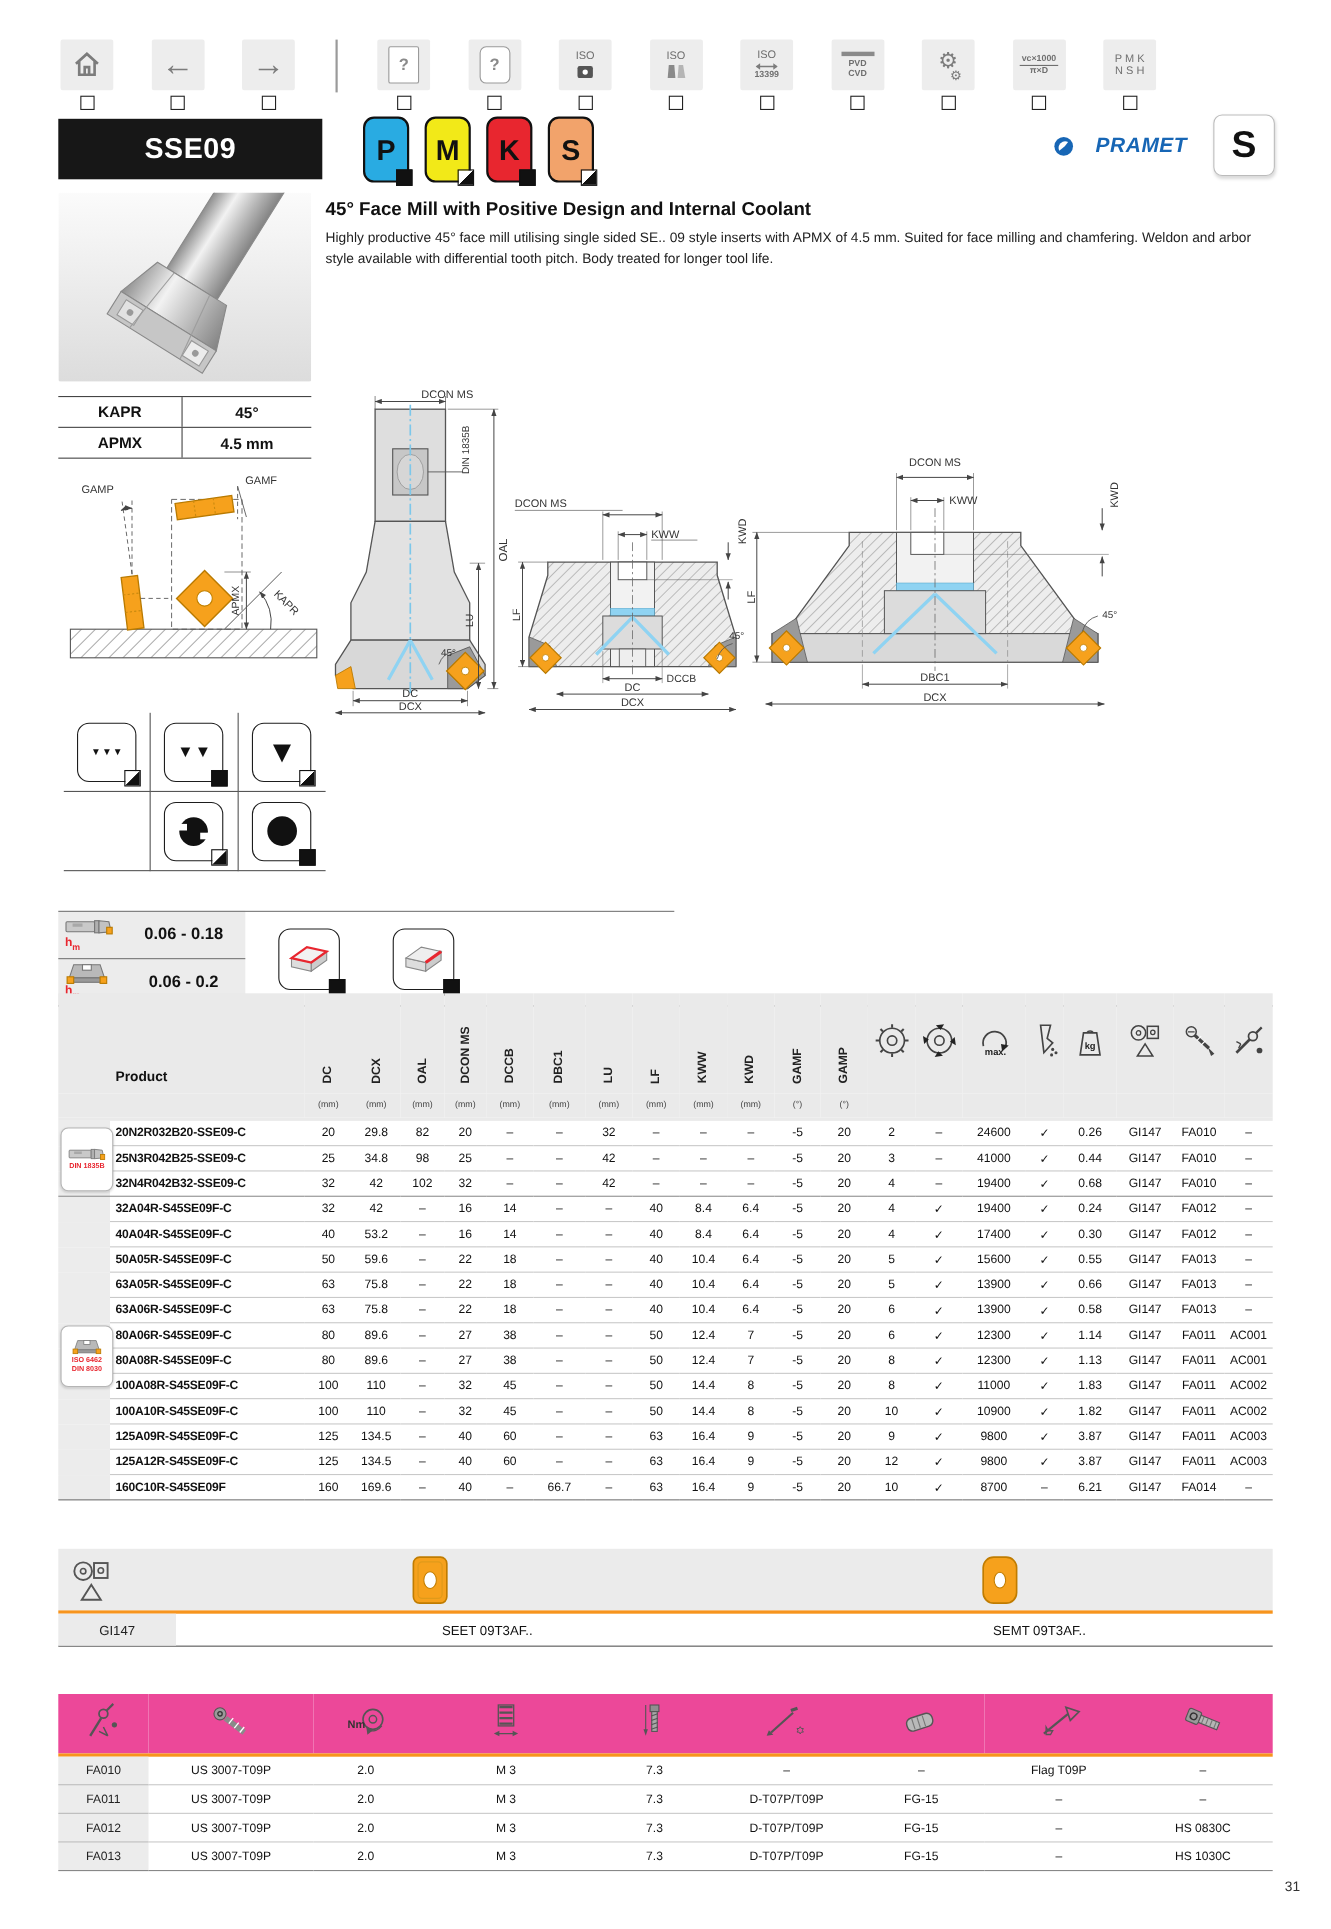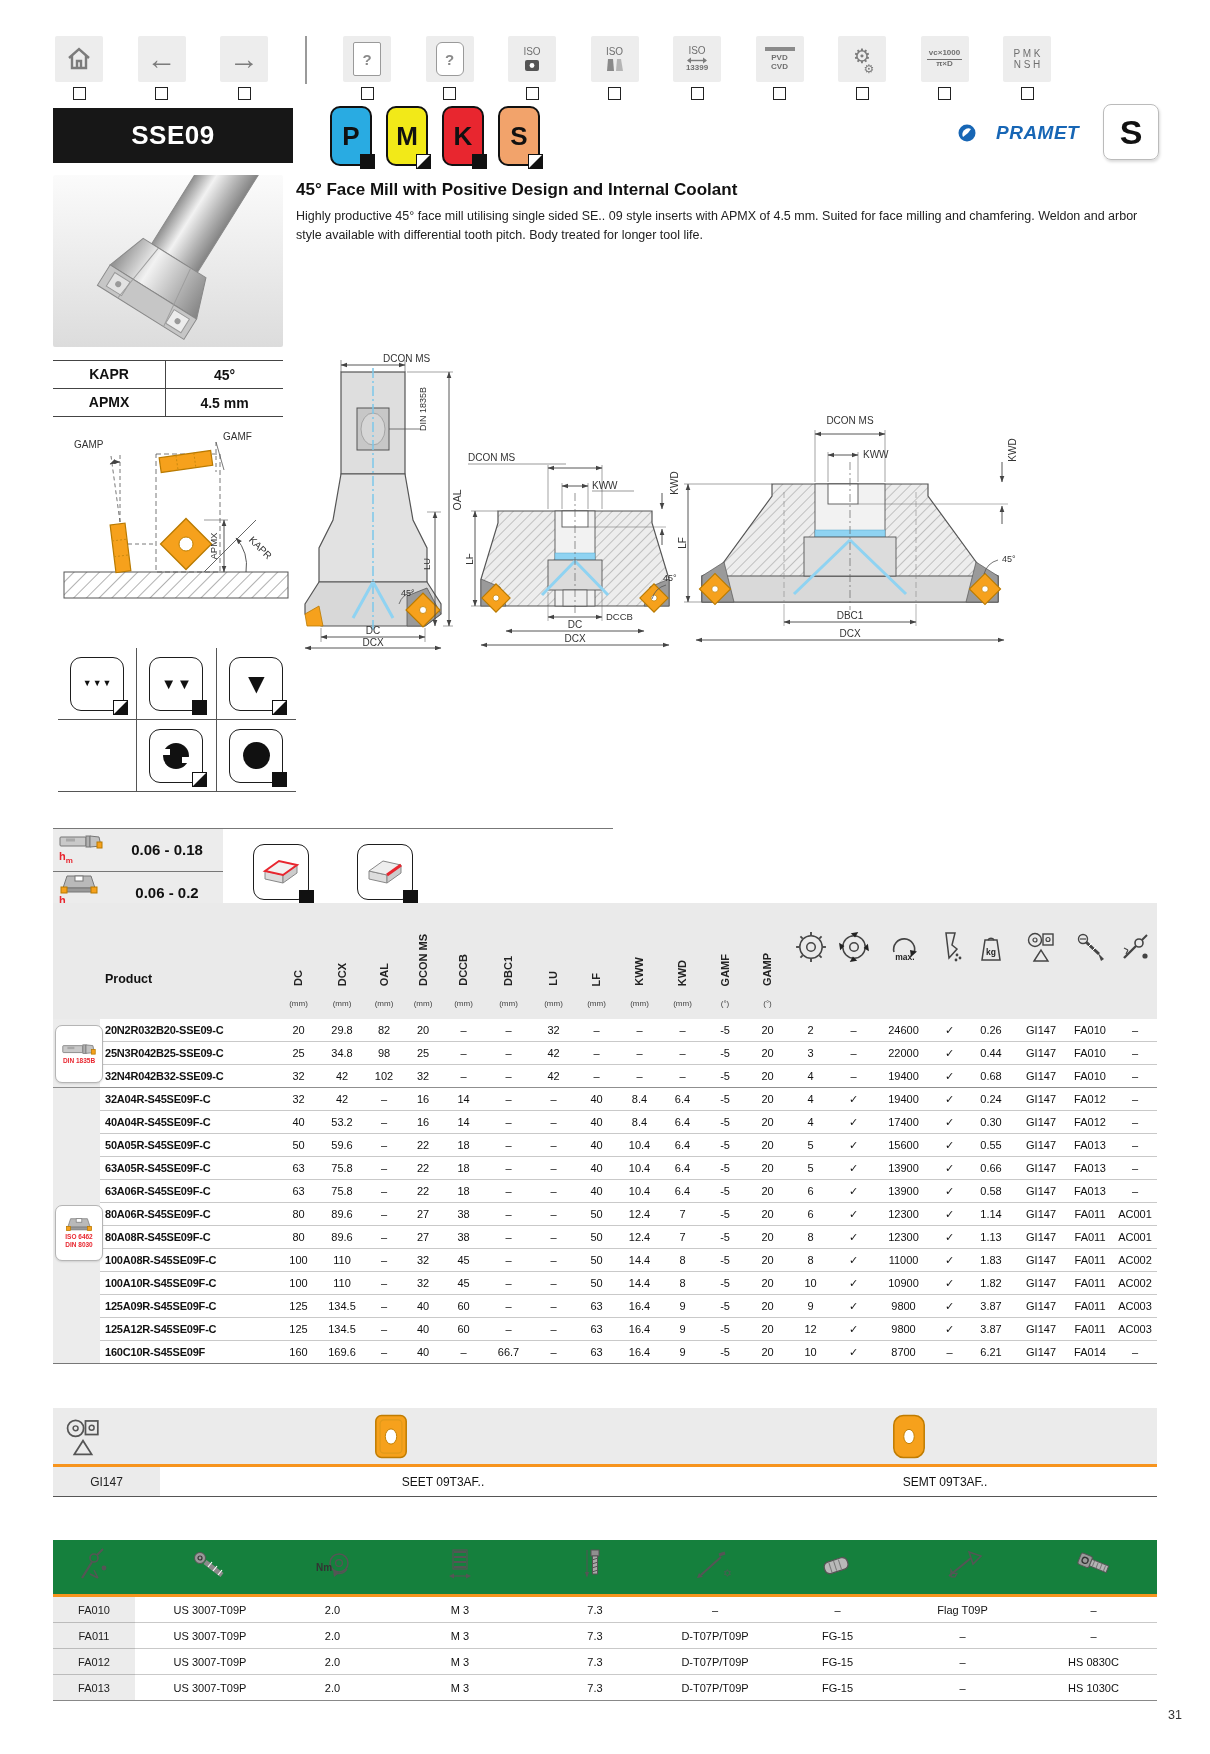--- a/index.html
+++ b/index.html
@@ -98,21 +98,21 @@
   #inserts-accent{left:53px;top:1464px;width:1104px;height:3px;background:#F7941D;}
   #inserts-row{left:53px;top:1467px;width:1104px;height:29px;border-bottom:1.5px solid #555;display:flex;align-items:center;}
   #inserts-row .code-cell{width:107px;height:100%;background:#EBEBEB;display:flex;align-items:center;justify-content:center;
                           font-size:12px;color:#222;}
   #inserts-row .v1{position:absolute;left:140px;width:500px;text-align:center;font-size:12px;}
   #inserts-row .v2{position:absolute;left:680px;width:424px;text-align:center;font-size:12px;}
 
   
   #acc-wrap{left:53px;top:1540px;width:1104px;}
   #acc-table{width:1104px;}
-  #acc-table thead th{background:#15803d;height:52px;vertical-align:middle;text-align:center;}
+  #acc-table thead th{background:#ec4899;height:52px;vertical-align:middle;text-align:center;}
   #acc-table tbody td{height:23px;font-size:11px;text-align:center;border-bottom:1px solid #c9c9c9;}
   #acc-table tbody td.code{background:#ECECEC;font-size:11px;color:#222;border-bottom:1px solid #bbb;}
   #acc-table tbody tr:last-child td{border-bottom:1.3px solid #888;}
 
   #page-num{left:1136px;top:1708px;font-size:12.5px;color:#333;margin-left:32px;}
 </style>
 </head>
 <body>
 
 <div id="toolbar" class="abs">
@@ -748,21 +748,21 @@
         <td>–</td>
         <td>–</td>
         <td>42</td>
         <td>–</td>
         <td>–</td>
         <td>–</td>
         <td>-5</td>
         <td>20</td>
         <td>3</td>
         <td>–</td>
-        <td>22000</td>
+        <td>41000</td>
         <td>✓</td>
         <td>0.44</td>
         <td>GI147</td>
         <td>FA010</td>
         <td>–</td>
       </tr>
         <tr>
         <td class="gutter"></td>
         <td class="pname">32N4R042B32-SSE09-C</td>
         <td>32</td>

